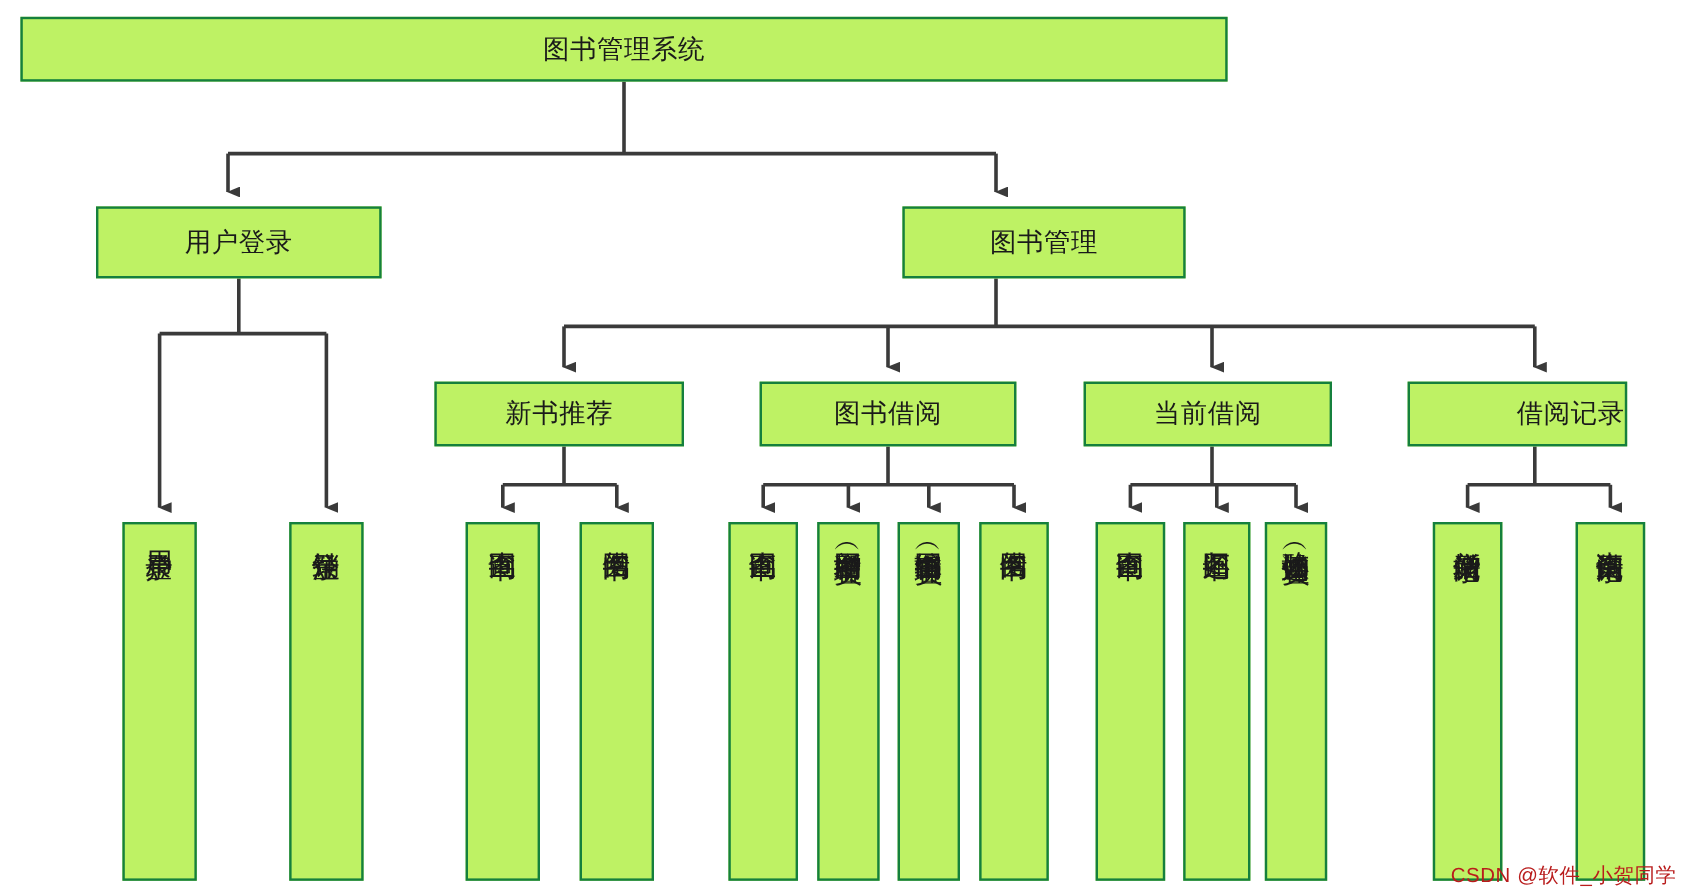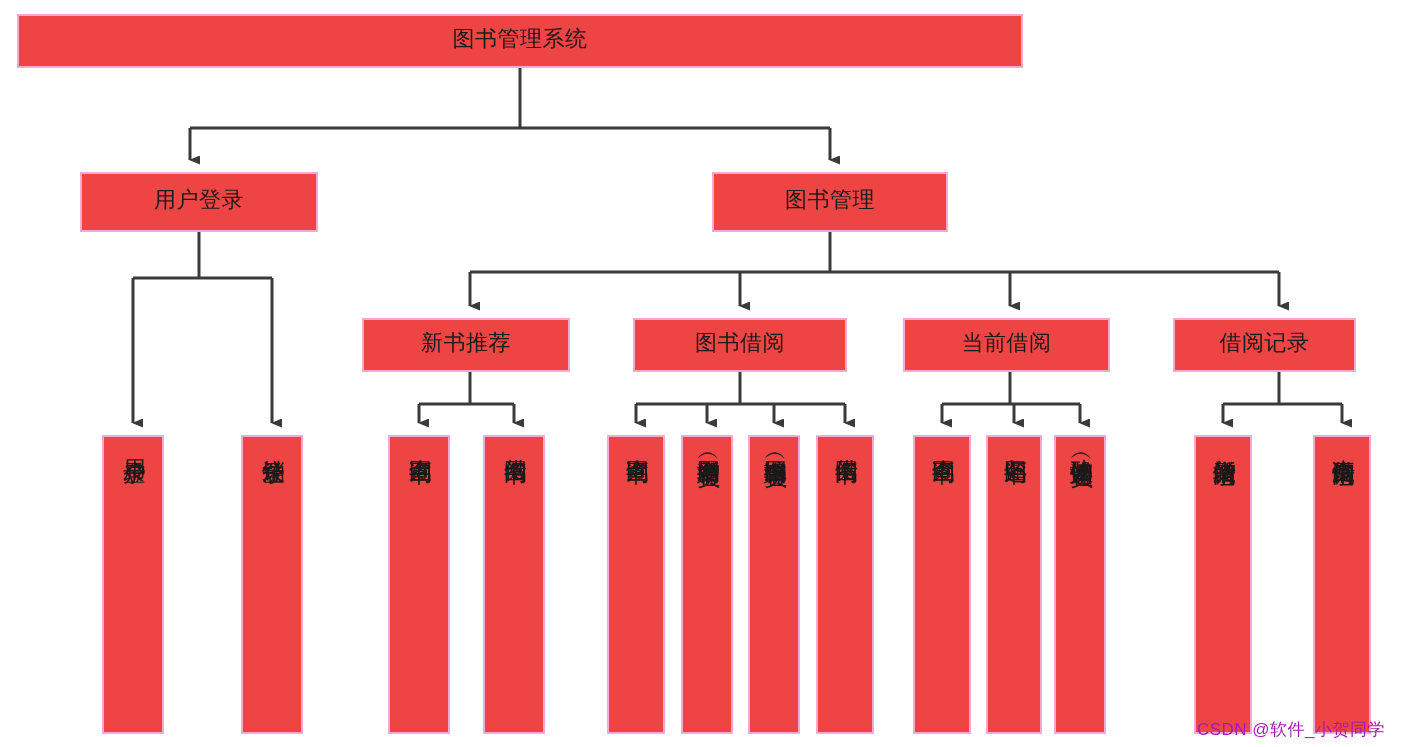--- a/index.html
+++ b/index.html
@@ -18,27 +18,26 @@
   #diagram-svg {
     position: absolute;
     left: 0;
     top: 0;
     width: 1405px;
     height: 747px;
   }
   .node-box {
     position: absolute;
     box-sizing: border-box;
-    background: #ef4444;
-    border: 2px solid #f9a8d4;
+    background: #bef264;
+    border: 2px solid #15803d;
     display: flex;
     align-items: center;
     justify-content: center;
     color: #1a1a1a;
-    font-family: Liberation Mono, monospace;
   }
   .node-label {
     display: block;
     text-align: center;
     line-height: 1.02;
     letter-spacing: 0.5px;
     user-select: none;
   }
   .horiz .node-label {
     font-size: 22px;
@@ -51,24 +50,24 @@
   .vert .node-label {
     writing-mode: vertical-rl;
     text-orientation: upright;
     font-size: 23px;
     line-height: 1.05;
     letter-spacing: 1px;
     white-space: nowrap;
   }
   #watermark {
     position: absolute;
-    right: 20px;
+    right: 8px;
     bottom: 6px;
     font-size: 17px;
-    color: #a21caf;
+    color: #b91c1c;
     letter-spacing: 0.5px;
     user-select: none;
     white-space: nowrap;
   }
 </style>
 </head>
 <body>
 
 <div id="canvas">
 
@@ -135,37 +134,37 @@
   </svg>
 
   <div class="node-box horiz" style="left:17px; top:14px; width:1006px; height:54px;">
     <span class="node-label">图书管理系统</span>
   </div>
 
   <div class="node-box horiz" style="left:80px; top:172px; width:238px; height:60px;">
     <span class="node-label">用户登录</span>
   </div>
 
-  <div class="node-box horiz" style="left:712px; top:172px; width:236px; height:60px;">
+  <div class="node-box horiz" style="left:752px; top:172px; width:236px; height:60px;">
     <span class="node-label">图书管理</span>
   </div>
 
   <div class="node-box horiz" style="left:362px; top:318px; width:208px; height:54px;">
     <span class="node-label">新书推荐</span>
   </div>
 
   <div class="node-box horiz" style="left:633px; top:318px; width:214px; height:54px;">
     <span class="node-label">图书借阅</span>
   </div>
 
   <div class="node-box horiz" style="left:903px; top:318px; width:207px; height:54px;">
     <span class="node-label">当前借阅</span>
   </div>
 
-  <div class="node-box horiz" style="left:1173px; top:318px; width:183px; height:54px;">
+  <div class="node-box horiz" style="left:1173px; top:318px; width:183px; height:54px;justify-content:flex-end;">
     <span class="node-label">借阅记录</span>
   </div>
 
   <div class="node-box vert" style="left:102px; top:435px; width:62px; height:299px;">
     <span class="node-label">用户登录</span>
   </div>
 
   <div class="node-box vert" style="left:241px; top:435px; width:62px; height:299px;">
     <span class="node-label">注销登录</span>
   </div>

